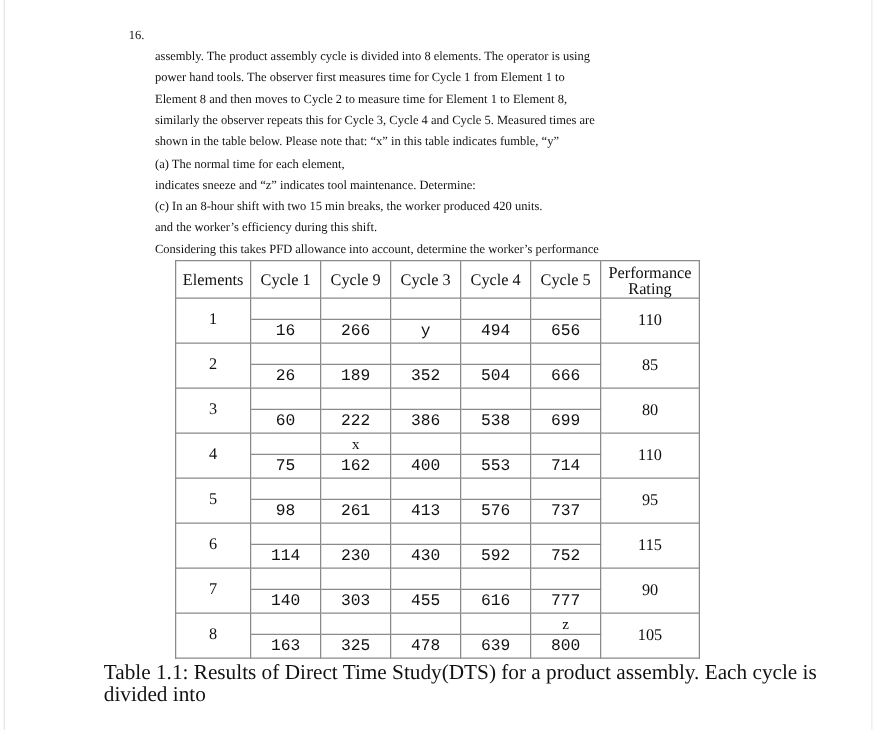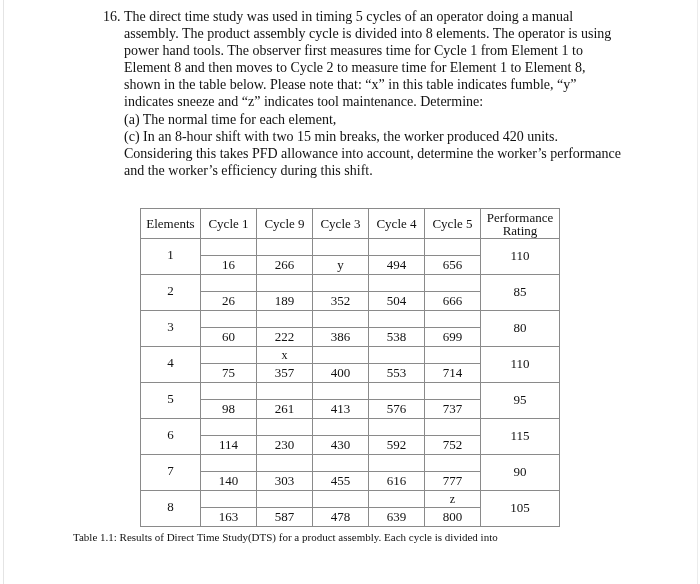--- a/index.html
+++ b/index.html
@@ -4,67 +4,67 @@
   <style>
     html, body { margin: 0; padding: 0; background: #ffffff; }
     body {
       width: 700px; height: 584px; position: relative; overflow: hidden;
       font-family: "Liberation Serif", "DejaVu Serif", serif;
       color: #111111;
     }
     .frame-left { position: absolute; left: 3px; top: 0; width: 1px; height: 584px; background: #e4e4e4; }
     .frame-right { position: absolute; left: 697px; top: 0; width: 1px; height: 584px; background: #ececec; }
 
-    .question { position: absolute; left: 103px; top: 8px; width: 590px; font-size: 14px; line-height: 17.1px; }
+    .question { position: absolute; left: 103px; top: 20px; width: 590px; font-size: 10px; line-height: 17.1px; }
     .q-line { white-space: nowrap; }
     .q-first { display: flex; }
     .q-num { width: 21px; }
     .q-cont { padding-left: 21px; }
 
     table.dts {
       position: absolute; left: 140px; top: 208px;
       border-collapse: collapse; font-size: 13px;
       table-layout: fixed;
     }
     table.dts td, table.dts th {
       border: 1px solid #8a8a8a; text-align: center; padding: 0; font-weight: normal;
     }
     table.dts th { height: 29px; line-height: 13px; }
     .el-cell { vertical-align: top; }
     .el-cell span { display: block; padding-top: 8px; }
     .top-cell { height: 16px; line-height: 16px; font-size: 12px; vertical-align: bottom; }
-    .bot-cell { height: 17px; line-height: 18px; vertical-align: top; }
+    .bot-cell { height: 17px; line-height: 18px; vertical-align: top; font-family: Liberation Mono, monospace; }
     .perf-cell { vertical-align: top; }
     .perf-cell span { display: block; padding-top: 9px; }
     col.c-el { width: 60px; }
     col.c-cy { width: 56px; }
     col.c-pf { width: 79px; }
 
-    .caption { position: absolute; left: 73px; top: 529px; width: 600px; font-size: 11px; line-height: 17.5px; }
+    .caption { position: absolute; left: 83px; top: 529px; width: 600px; font-size: 17px; line-height: 17.5px; }
   </style>
 </head>
 <body>
 
 <div class="frame-left"></div>
 <div class="frame-right"></div>
 
 <div class="question">
   <div class="q-line q-first">
     <span class="q-num">16.</span>
-    <span>The direct time study was used in timing 5 cycles of an operator doing a manual</span>
   </div>
   <div class="q-line q-cont">assembly. The product assembly cycle is divided into 8 elements. The operator is using</div>
   <div class="q-line q-cont">power hand tools. The observer first measures time for Cycle 1 from Element 1 to</div>
   <div class="q-line q-cont">Element 8 and then moves to Cycle 2 to measure time for Element 1 to Element 8,</div>
+  <div class="q-line q-cont">similarly the observer repeats this for Cycle 3, Cycle 4 and Cycle 5. Measured times are</div>
   <div class="q-line q-cont">shown in the table below. Please note that: “x” in this table indicates fumble, “y”</div>
+  <div class="q-line q-cont">(a) The normal time for each element,</div>
   <div class="q-line q-cont">indicates sneeze and “z” indicates tool maintenance. Determine:</div>
-  <div class="q-line q-cont">(a) The normal time for each element,</div>
   <div class="q-line q-cont">(c) In an 8-hour shift with two 15 min breaks, the worker produced 420 units.</div>
+  <div class="q-line q-cont">and the worker’s efficiency during this shift.</div>
   <div class="q-line q-cont">Considering this takes PFD allowance into account, determine the worker’s performance</div>
-  <div class="q-line q-cont">and the worker’s efficiency during this shift.</div>
 </div>
 
 <table class="dts">
   <colgroup>
     <col class="c-el">
       <col class="c-cy">
       <col class="c-cy">
       <col class="c-cy">
       <col class="c-cy">
       <col class="c-cy">
@@ -153,21 +153,21 @@
         <td class="top-cell">x</td>
         <td class="top-cell"></td>
         <td class="top-cell"></td>
         <td class="top-cell"></td>
         <td rowspan="2" class="perf-cell">
           <span>110</span>
         </td>
       </tr>
       <tr>
         <td class="bot-cell">75</td>
-        <td class="bot-cell">357</td>
+        <td class="bot-cell">162</td>
         <td class="bot-cell">400</td>
         <td class="bot-cell">553</td>
         <td class="bot-cell">714</td>
       </tr>
       <tr>
         <td rowspan="2" class="el-cell">
           <span>5</span>
         </td>
         <td class="top-cell"></td>
         <td class="top-cell"></td>
@@ -233,21 +233,21 @@
         <td class="top-cell"></td>
         <td class="top-cell"></td>
         <td class="top-cell"></td>
         <td class="top-cell">z</td>
         <td rowspan="2" class="perf-cell">
           <span>105</span>
         </td>
       </tr>
       <tr>
         <td class="bot-cell">163</td>
-        <td class="bot-cell">587</td>
+        <td class="bot-cell">325</td>
         <td class="bot-cell">478</td>
         <td class="bot-cell">639</td>
         <td class="bot-cell">800</td>
       </tr>
     </tbody>
 </table>
 
 <div class="caption">
   <div>Table 1.1: Results of Direct Time Study(DTS) for a product assembly. Each cycle is divided into</div>
 </div>

